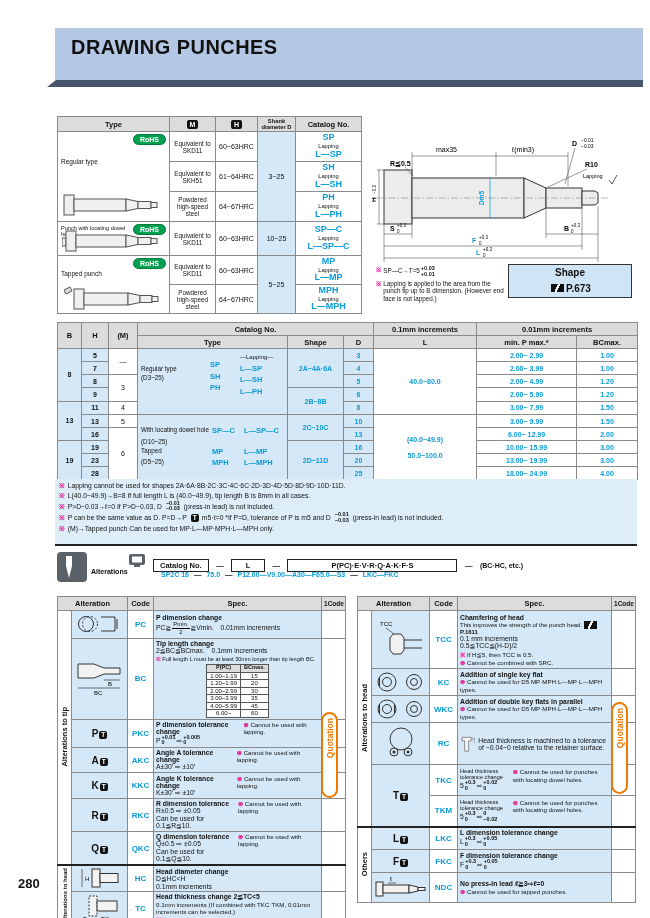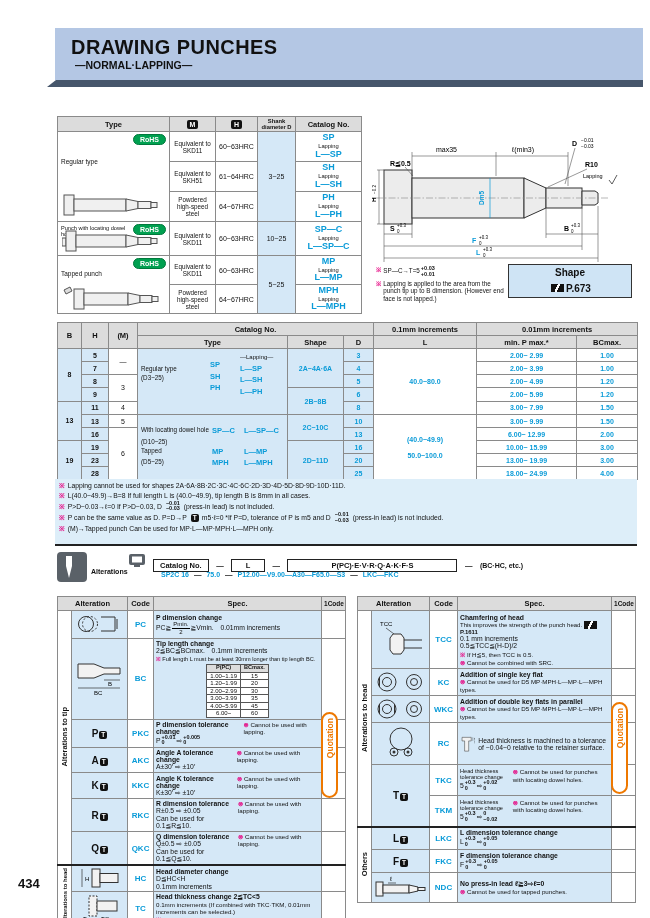--- a/index.html
+++ b/index.html
@@ -92,21 +92,20 @@
   .qbadge{position:absolute;width:17px;border:2px solid #ee7800;border-radius:9px;background:#fff;color:#ee7800;font-weight:bold;font-size:8.5px;text-align:center;}
   .qbadge span{writing-mode:vertical-rl;transform:rotate(180deg);display:inline-block;margin-top:4px;}
   .pageno{position:absolute;left:18px;top:876px;font-size:13px;font-weight:bold;}
   svg text{font-family:"Liberation Sans",sans-serif;}
 </style>
 </head>
 <body>
 
 <div class="banner">
   <div class="banner-title">DRAWING PUNCHES</div>
-  <div class="banner-sub">—NORMAL·LAPPING—</div>
 </div>
 <div class="banner-bar"></div>
 
 <table class="tbl spec">
   <colgroup>
       <col style="width:112px">
       <col style="width:46px">
       <col style="width:42px">
       <col style="width:38px">
       <col style="width:66px">
@@ -892,13 +891,13 @@
       <div class="warn"><span class="pk">⊗</span> <span>Cannot be used for tapped punches.</span></div>
     </td>
     <td class="onecode"></td>
   </tr>
 </tbody>
   </table>
 
 <div class="qbadge" style="left:321px;top:712px;height:86px"><span>Quotation</span></div>
 <div class="qbadge" style="left:611px;top:702px;height:92px"><span>Quotation</span></div>
 
-<div class="pageno">434</div>
+<div class="pageno">280</div>
 
 </body></html>

